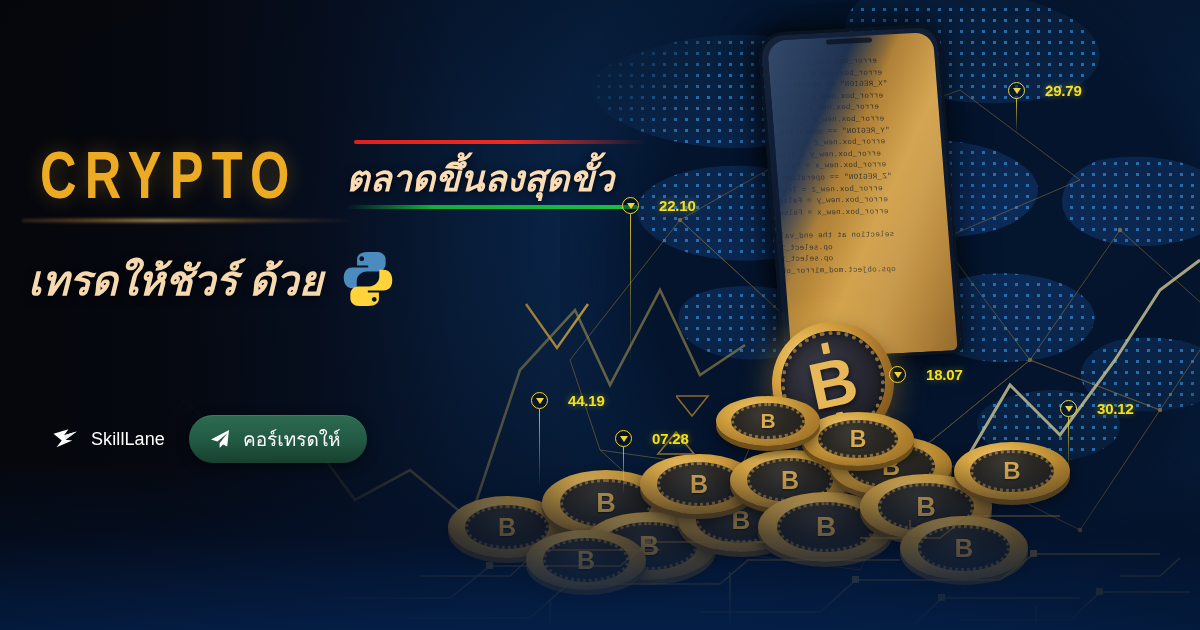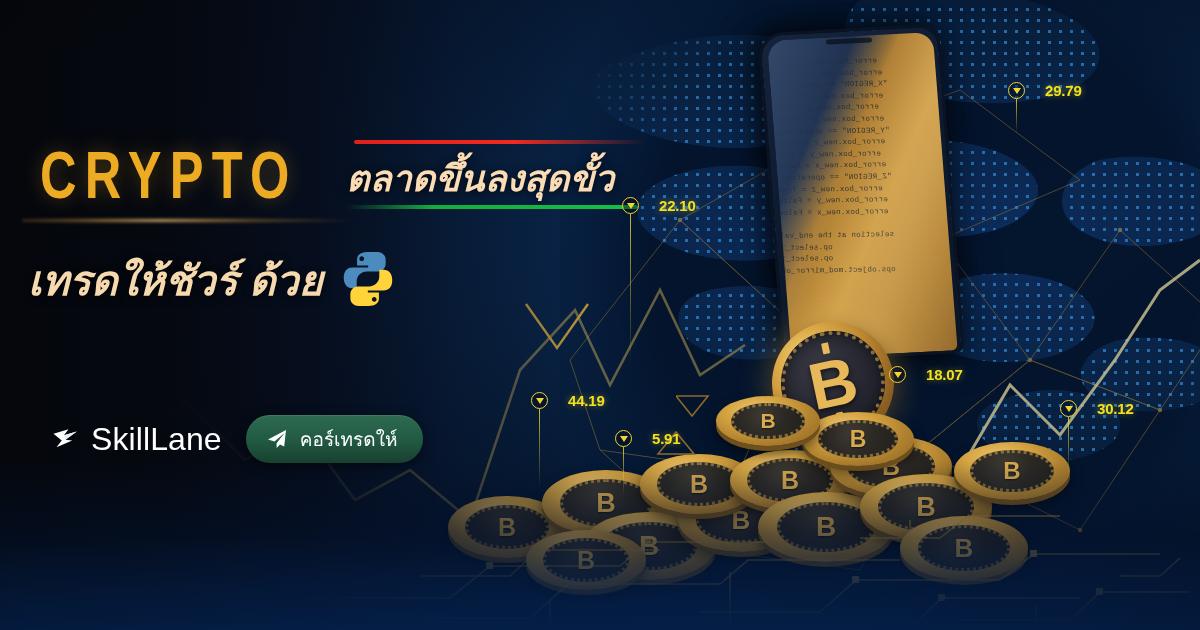--- a/index.html
+++ b/index.html
@@ -232,21 +232,21 @@
   }
   .subtitle-text .line2{display:block;color:#fae2bd;}
   .py-logo{width:62px;height:62px;flex:0 0 auto;margin-bottom:4px;}
 
   
   .brand-row{position:absolute;left:52px;top:415px;display:flex;align-items:center;gap:24px;}
   .skilllane{display:flex;align-items:center;gap:9px;}
   .sl-mark{width:30px;height:30px;flex:0 0 auto;}
   .sl-name{
     font-family:"Liberation Sans",sans-serif;
-    font-size:32px;font-weight:400;color:#ffffff;letter-spacing:.1px;
+    font-size:18px;font-weight:400;color:#ffffff;letter-spacing:.1px;
   }
   .pill{
     display:flex;align-items:center;gap:11px;
     background:linear-gradient(180deg,#2d6b50 0%,#215943 55%,#18402f 100%);
     border-radius:999px;
     padding:9px 26px 9px 19px;
     box-shadow:0 3px 12px rgba(0,0,0,.5), inset 0 1px 0 rgba(255,255,255,.10);
   }
   .pill-icon{width:24px;height:24px;flex:0 0 auto;}
   .pill-text{
@@ -445,21 +445,21 @@
     <span class="pin"></span>
     <span class="val">18.07</span>
   </div>
   <div class="marker" style="left:531px;top:392px;">
     <span class="pin"></span>
     <span class="val">44.19</span>
     <span class="stem" style="height:78px;"></span>
   </div>
   <div class="marker" style="left:615px;top:430px;">
     <span class="pin"></span>
-    <span class="val">5.91</span>
+    <span class="val">07.28</span>
     <span class="stem" style="height:48px;"></span>
   </div>
   <div class="marker" style="left:1060px;top:400px;">
     <span class="pin"></span>
     <span class="val">30.12</span>
     <span class="stem" style="height:58px;"></span>
   </div>
 
   <div class="bg-left-fade"></div>
   <div class="bg-bottom-fade"></div>

